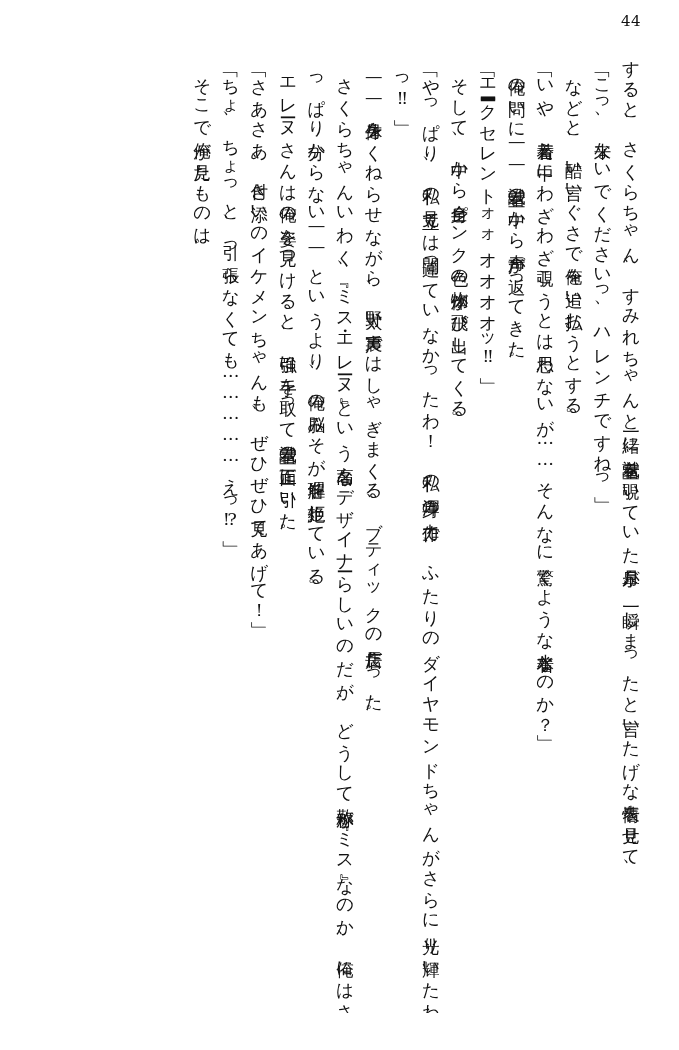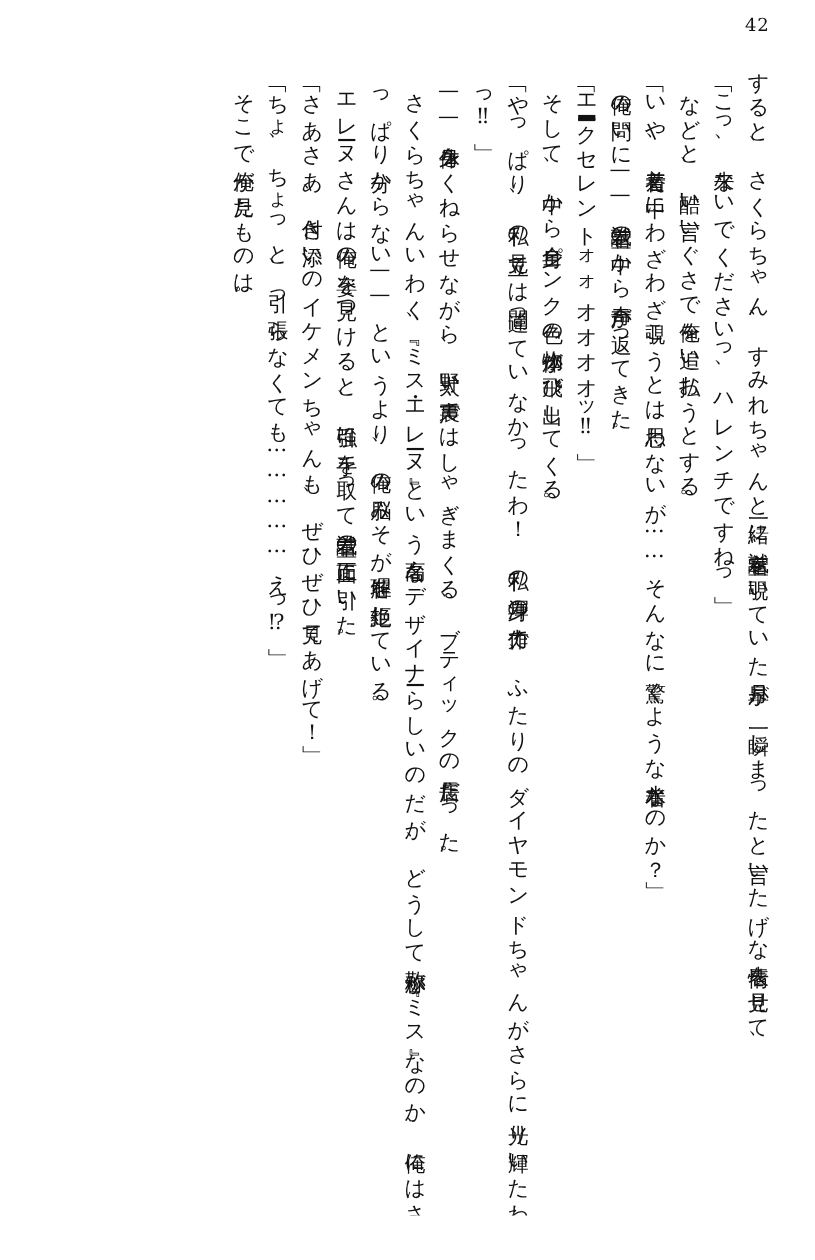--- a/index.html
+++ b/index.html
@@ -52,15 +52,15 @@
     text-indent: 0;
   }
   .text-body p.indent {
     padding-top: 18px;
   }
 </style>
 </head>
 <body>
 
 <div class="page">
-  <div class="page-number">42</div>
+  <div class="page-number">44</div>
   <div class="text-body"><p class="">すると、さくらちゃん、すみれちゃんと一緒に試着室を覗いていた皐月が、一瞬しまったと言いたげな表情を見せて、</p><p class="indent">「こっ、来ないでくださいっ、ハレンチですねっ」</p><p class="indent">などと、酷い言いぐさで俺を追い払おうとする。</p><p class="indent">「いや、着替え中にわざわざ覗こうとは思わないが……そんなに驚くような水着なのか？」</p><p class="indent">俺の問いに——試着室の中から奇声が返ってきた。</p><p class="indent">「エーーーークセレントォォオオオオッ‼」</p><p class="indent">そして、中から全身ピンク色の物体が飛び出してくる。</p><p class="indent">「やっぱり、私の見立ては間違っていなかったわ！　私の渾身の力作で、ふたりのダイヤモンドちゃんがさらに光り輝いたわっ‼」</p><p class="indent">——身体をくねらせながら、野太い裏声ではしゃぎまくる、ブティックの店長だった。</p><p class="indent">さくらちゃんいわく、『ミス・エレーヌ』という高名なデザイナーらしいのだが、どうして敬称が『ミス』なのか、俺にはさっぱり分からない——というより、俺の脳みそが理解を拒絶している。</p><p class="indent">エレーヌさんは俺の姿を見つけると、強引に手を取って試着室の正面に引いた。</p><p class="indent">「さあさあ、付き添いのイケメンちゃんも、ぜひぜひ見てあげて！」</p><p class="indent">「ちょ、ちょっと、引っ張らなくても……………えっ⁉」</p><p class="indent">そこで俺が見たものは。</p></div>
 </div>
 
 </body></html>

